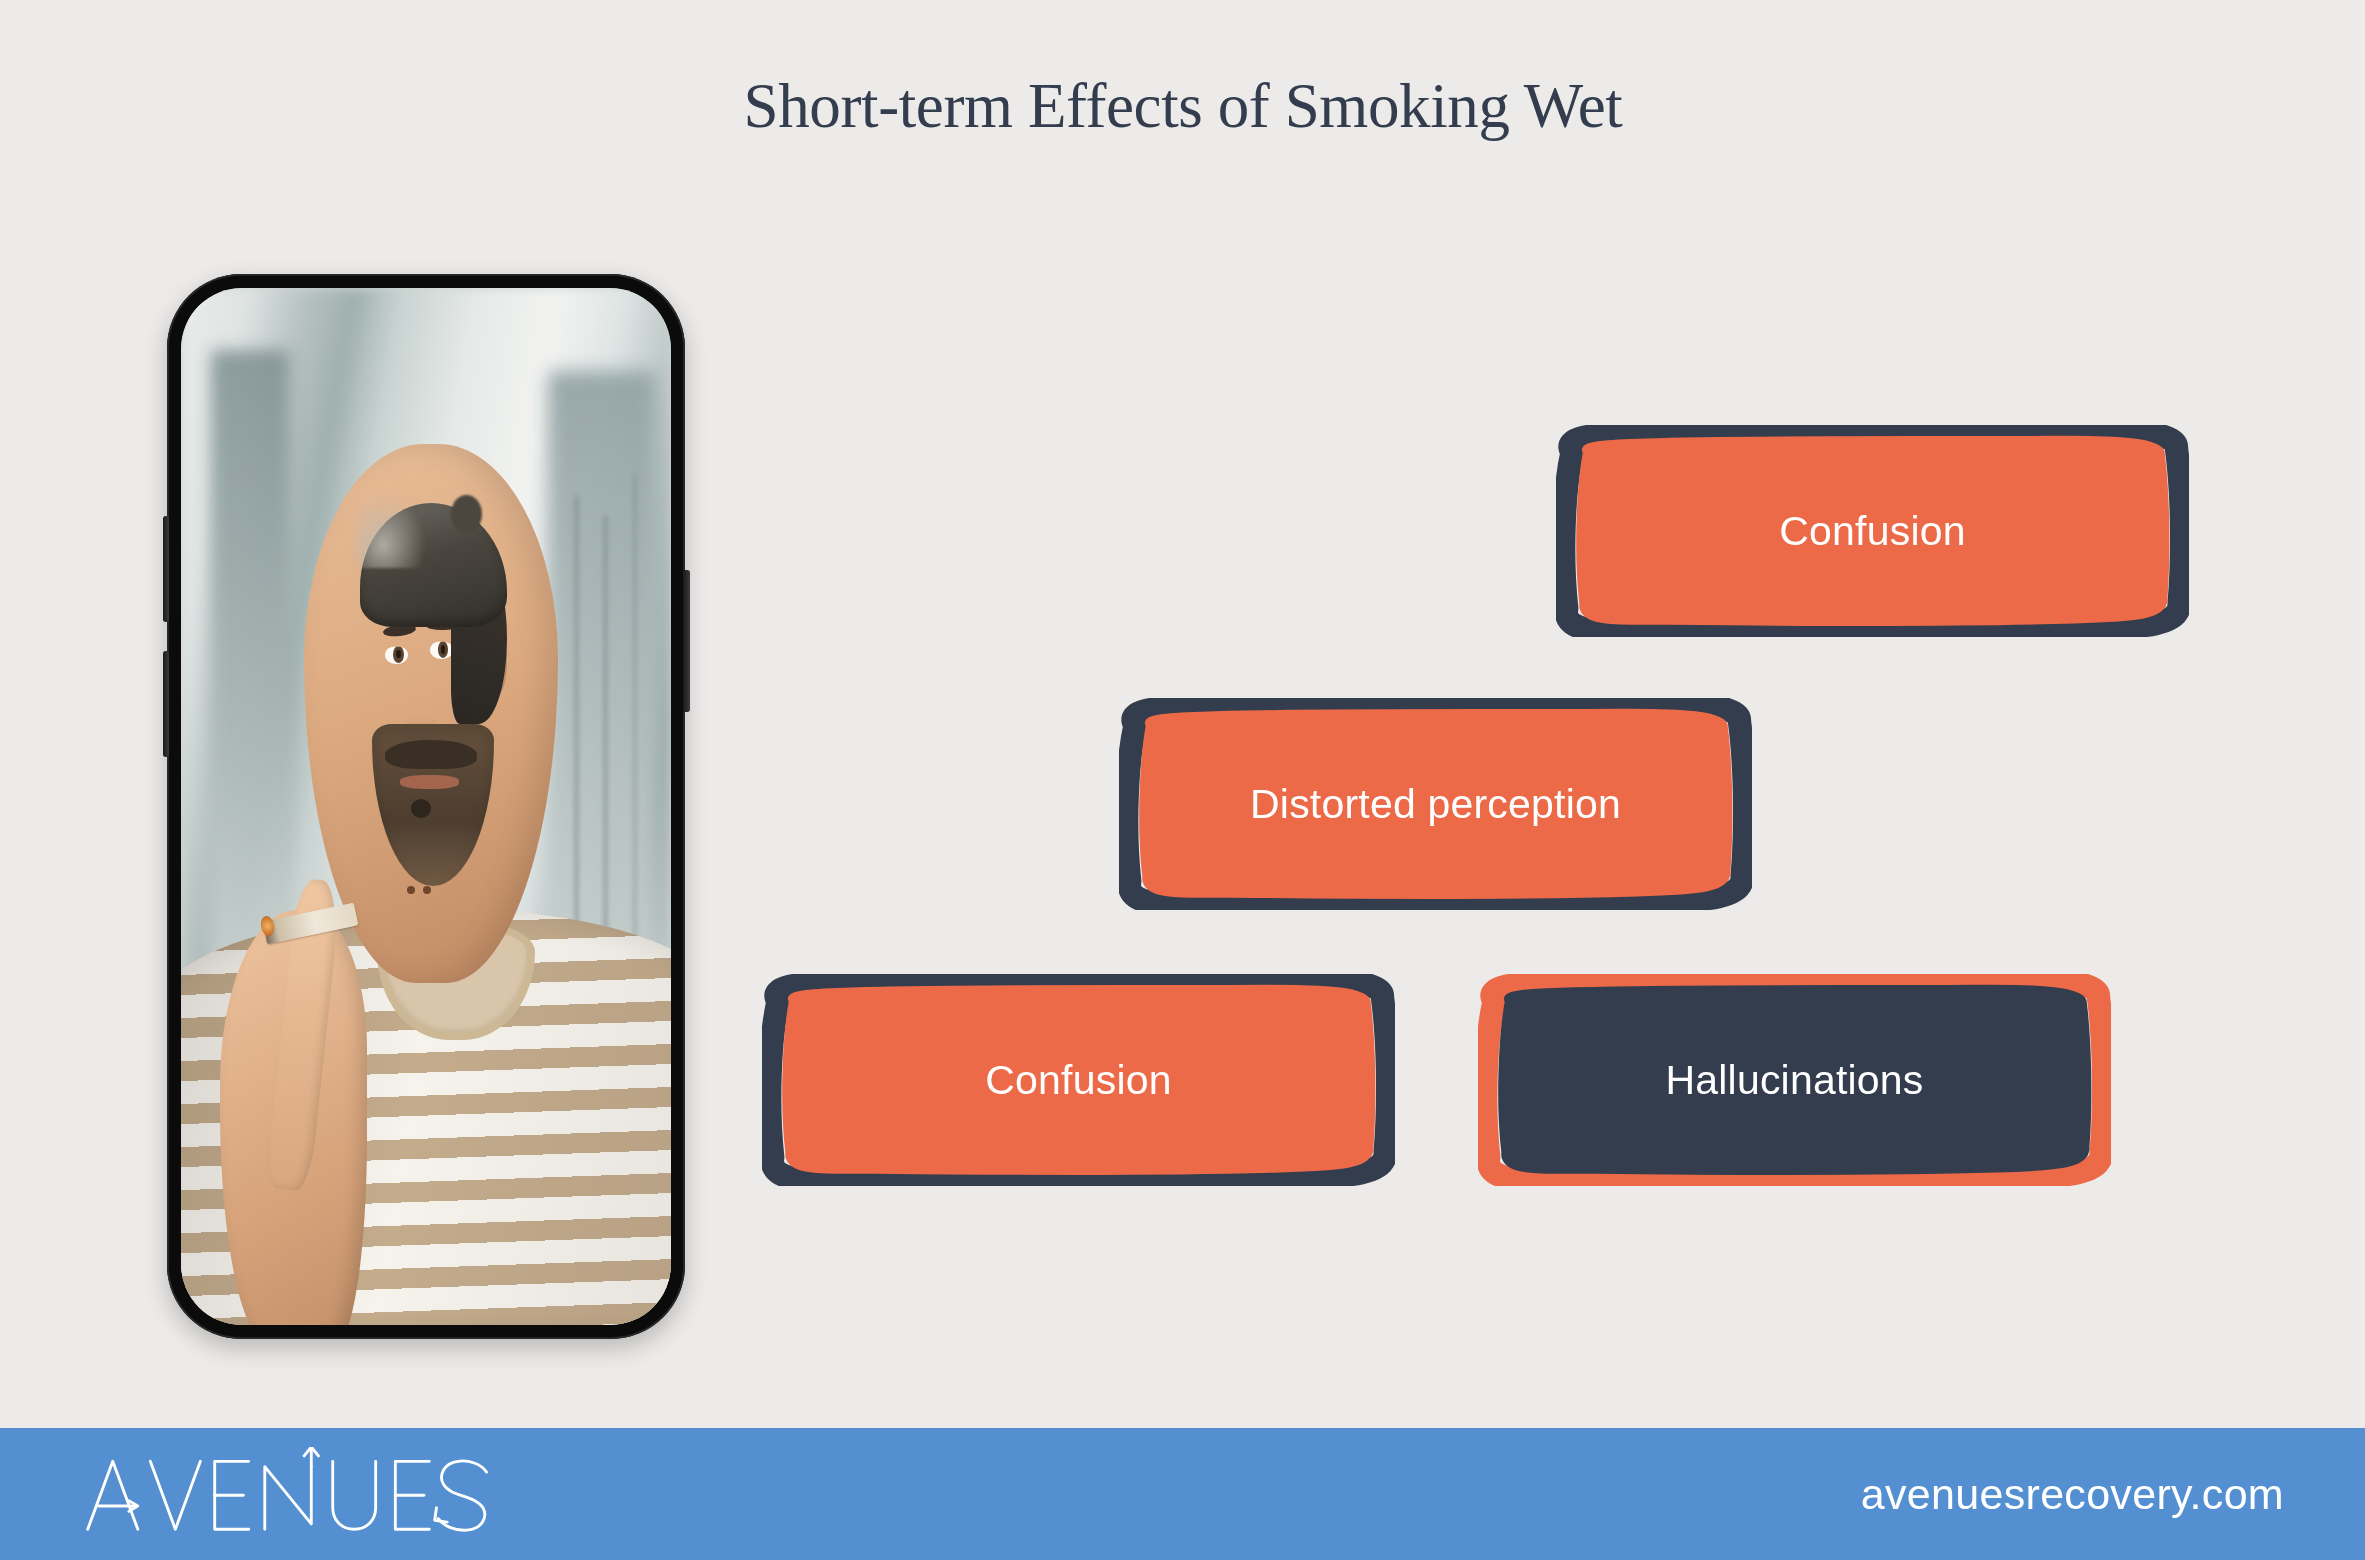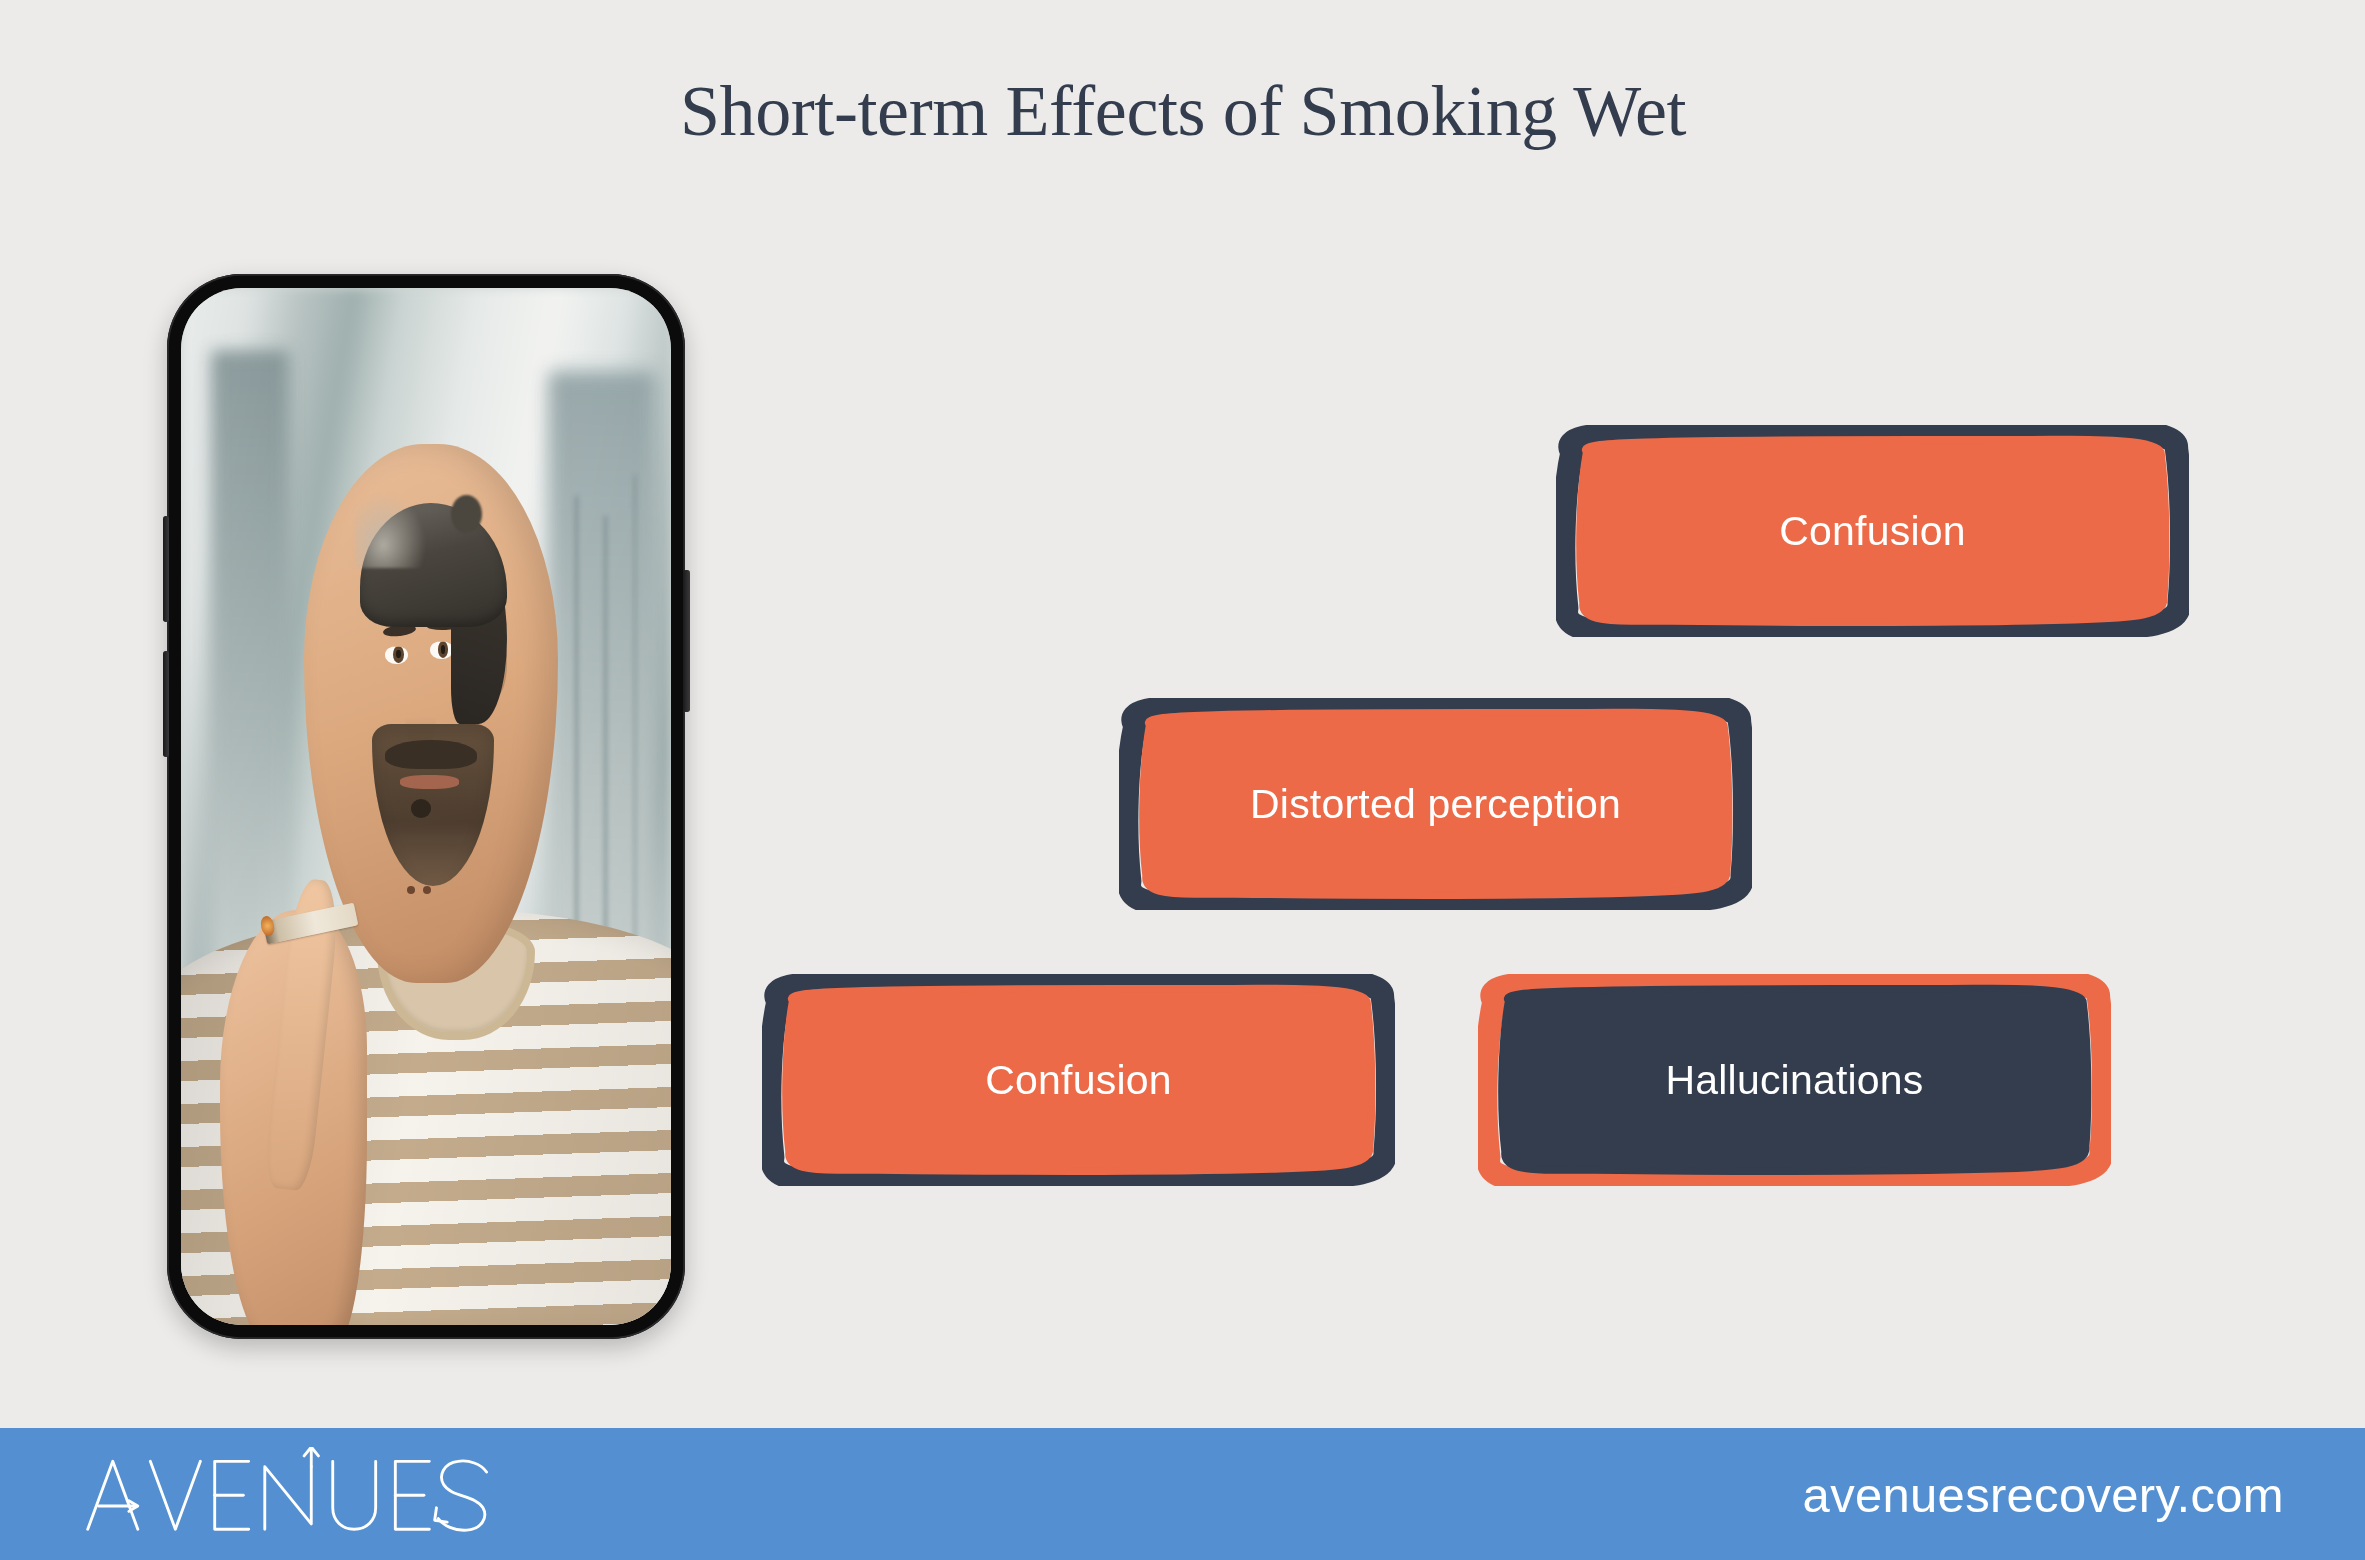--- a/index.html
+++ b/index.html
@@ -16,21 +16,21 @@
   }
 
   
   .title {
     position: absolute;
     left: 0;
     top: 70px;
     width: 2366px;
     text-align: center;
     font-family: "Liberation Serif", serif;
-    font-size: 72px;
+    font-size: 63px;
     line-height: 1.15;
     color: #333D4E;
     letter-spacing: -0.4px;
     font-weight: 400;
   }
 
   
   .phone {
     position: absolute;
     left: 167px;
@@ -272,21 +272,21 @@
     width: 2366px; height: 133px;
     background: #5490D1;
     display: flex;
     align-items: center;
     justify-content: space-between;
   }
   .brand-logo { margin-left: 82px; display: block; }
   .footer-url {
     margin-right: 82px;
     color: #FFFFFF;
-    font-size: 49px;
+    font-size: 43px;
     font-family: "Liberation Sans", sans-serif;
     letter-spacing: 0.3px;
   }
 </style>
 </head>
 <body>
 
 <div class="title">Short-term Effects of Smoking Wet</div>
 
 <div class="phone">

